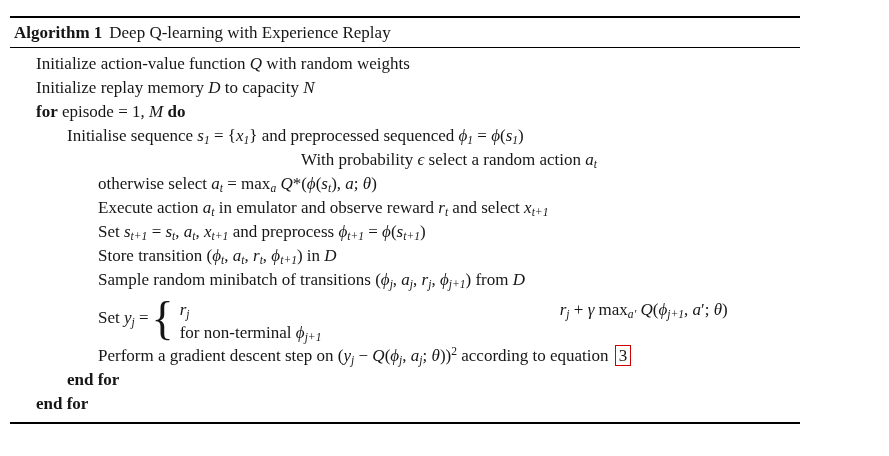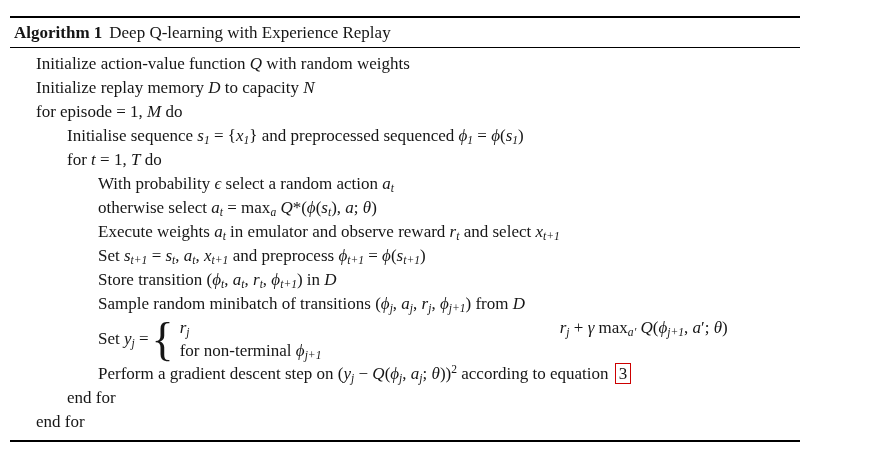--- a/index.html
+++ b/index.html
@@ -9,49 +9,48 @@
     font-family:"Liberation Serif","DejaVu Serif",serif;
     font-size:17px;color:#161616;overflow:hidden;
   }
   .rule{border-top:1px solid #000;height:0;}
   .rule-thick{border-top-width:2px;}
   .algo-header{padding:3px 0 2px 4px;line-height:24px;white-space:nowrap;}
   .algo-label{font-weight:bold;margin-right:7px;}
   .algo-body{padding:4px 0 6px 0;}
   .line{line-height:24px;white-space:nowrap;}
   .rm{}
-  .kw{font-weight:normal;}
+  .kw{font-weight:bold;}
   .it{font-style:italic;}
   .cal{font-style:italic;}
   .sb{font-size:68%;font-style:italic;vertical-align:-0.3em;line-height:0;}
   .sp{font-size:68%;vertical-align:0.5em;line-height:0;}
   .eqbox{border:1.5px solid var(--accent,#cc0000);padding:0 3px;margin-left:2px;}
   .cases{display:flex;align-items:center;}
   .brace{font-size:46px;line-height:0;margin:0 6px 0 3px;position:relative;top:1px;font-weight:400;}
-  .cases-grid{display:inline-grid;grid-template-columns:380px auto;line-height:23px;}
+  .cases-grid{display:inline-grid;grid-template-columns:380px auto;line-height:23px;margin-top:6px;}
   .cases-cell{white-space:nowrap;}
 </style>
 </head>
 <body>
 
 <div class="page">
   <div class="rule rule-thick"></div>
   <div class="algo-header">
     <span class="algo-label">Algorithm 1</span><span>Deep Q-learning with Experience Replay</span>
   </div>
   <div class="rule"></div>
   <div class="algo-body">
       <div class="line" style="padding-left: 26px;"><span class="rm">Initialize action-value function </span><span class="it">Q</span><span class="rm"> with random weights</span></div>
       <div class="line" style="padding-left: 26px;"><span class="rm">Initialize replay memory </span><span class="cal">D</span><span class="rm"> to capacity </span><span class="it">N</span></div>
       <div class="line" style="padding-left: 26px;"><span class="kw">for</span><span class="rm"> episode = 1, </span><span class="it">M</span><span class="rm"> </span><span class="kw">do</span></div>
       <div class="line" style="padding-left: 57px;"><span class="rm">Initialise sequence </span><span class="it">s</span><span class="sb">1</span><span class="rm"> = {</span><span class="it">x</span><span class="sb">1</span><span class="rm">} and preprocessed sequenced </span><span class="it">ϕ</span><span class="sb">1</span><span class="rm"> = </span><span class="it">ϕ</span><span class="rm">(</span><span class="it">s</span><span class="sb">1</span><span class="rm">)</span></div>
-      <div class="line" style="padding-left: 57px;"><span class="kw">for</span><span class="rm"> </span><span class="it">t</span><span class="rm"> = 1, </span><span class="it">T</span><span class="rm"> </span><span class="kw">do</span></div>
-      <div class="line" style="padding-left: 88px;"><span class="rm">With probability </span><span class="it">ϵ</span><span class="rm"> select a random action </span><span class="it">a</span><span class="sb">t</span></div>
+      <div class="line" style="padding-left: 88px; text-align: center;"><span class="rm">With probability </span><span class="it">ϵ</span><span class="rm"> select a random action </span><span class="it">a</span><span class="sb">t</span></div>
       <div class="line" style="padding-left: 88px;"><span class="rm">otherwise select </span><span class="it">a</span><span class="sb">t</span><span class="rm"> = max</span><span class="sb">a</span><span class="rm"> </span><span class="it">Q</span><span class="rm">*(</span><span class="it">ϕ</span><span class="rm">(</span><span class="it">s</span><span class="sb">t</span><span class="rm">), </span><span class="it">a</span><span class="rm">; </span><span class="it">θ</span><span class="rm">)</span></div>
-      <div class="line" style="padding-left: 88px;"><span class="rm">Execute weights </span><span class="it">a</span><span class="sb">t</span><span class="rm"> in emulator and observe reward </span><span class="it">r</span><span class="sb">t</span><span class="rm"> and select </span><span class="it">x</span><span class="sb">t+1</span></div>
+      <div class="line" style="padding-left: 88px;"><span class="rm">Execute action </span><span class="it">a</span><span class="sb">t</span><span class="rm"> in emulator and observe reward </span><span class="it">r</span><span class="sb">t</span><span class="rm"> and select </span><span class="it">x</span><span class="sb">t+1</span></div>
       <div class="line" style="padding-left: 88px;"><span class="rm">Set </span><span class="it">s</span><span class="sb">t+1</span><span class="rm"> = </span><span class="it">s</span><span class="sb">t</span><span class="rm">, </span><span class="it">a</span><span class="sb">t</span><span class="rm">, </span><span class="it">x</span><span class="sb">t+1</span><span class="rm"> and preprocess </span><span class="it">ϕ</span><span class="sb">t+1</span><span class="rm"> = </span><span class="it">ϕ</span><span class="rm">(</span><span class="it">s</span><span class="sb">t+1</span><span class="rm">)</span></div>
       <div class="line" style="padding-left: 88px;"><span class="rm">Store transition (</span><span class="it">ϕ</span><span class="sb">t</span><span class="rm">, </span><span class="it">a</span><span class="sb">t</span><span class="rm">, </span><span class="it">r</span><span class="sb">t</span><span class="rm">, </span><span class="it">ϕ</span><span class="sb">t+1</span><span class="rm">) in </span><span class="cal">D</span></div>
       <div class="line" style="padding-left: 88px;"><span class="rm">Sample random minibatch of transitions (</span><span class="it">ϕ</span><span class="sb">j</span><span class="rm">, </span><span class="it">a</span><span class="sb">j</span><span class="rm">, </span><span class="it">r</span><span class="sb">j</span><span class="rm">, </span><span class="it">ϕ</span><span class="sb">j+1</span><span class="rm">) from </span><span class="cal">D</span></div>
       <div class="line cases" style="padding-left: 88px;">
         <span><span class="rm">Set </span><span class="it">y</span><span class="sb">j</span><span class="rm"> = </span></span>
         <span class="brace">{</span>
         <span class="cases-grid">
           <span class="cases-cell"><span class="it">r</span><span class="sb">j</span></span>
           <span class="cases-cell"><span class="it">r</span><span class="sb">j</span><span class="rm"> + </span><span class="it">γ</span><span class="rm"> max</span><span class="sb">a′</span><span class="rm"> </span><span class="it">Q</span><span class="rm">(</span><span class="it">ϕ</span><span class="sb">j+1</span><span class="rm">, </span><span class="it">a</span><span class="rm">′; </span><span class="it">θ</span><span class="rm">)</span></span>
           <span class="cases-cell"><span class="rm">for non-terminal </span><span class="it">ϕ</span><span class="sb">j+1</span></span>

